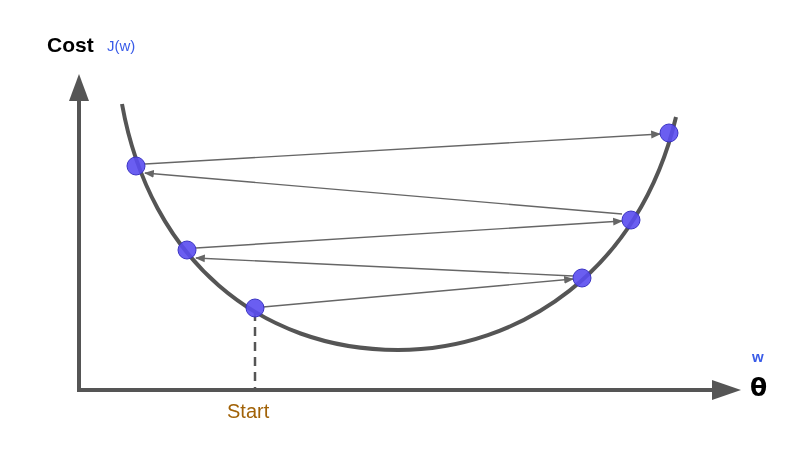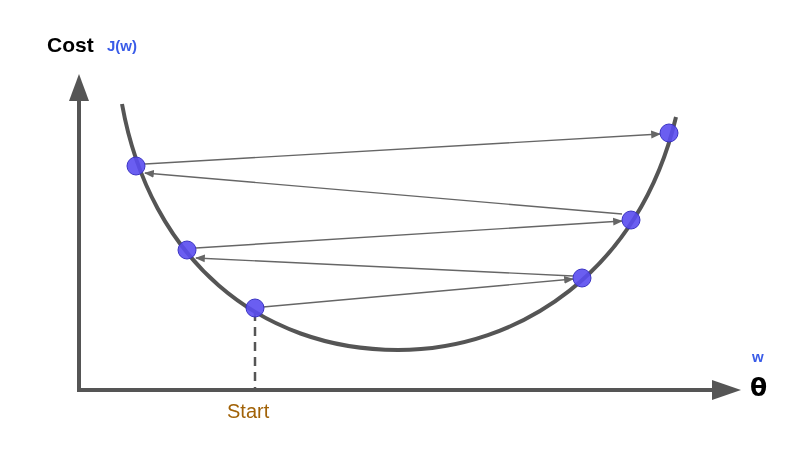--- a/index.html
+++ b/index.html
@@ -1,21 +1,21 @@
 <!DOCTYPE html>
 <html><head>
 <meta charset="utf-8">
 <style>
   html, body { margin: 0; padding: 0; background: #ffffff; }
   body { width: 800px; height: 459px; position: relative; overflow: hidden;
          font-family: "Liberation Sans", sans-serif; }
   #diagram { position: absolute; left: 0; top: 0; }
   .lbl { position: absolute; white-space: nowrap; }
   .cost { left: 47px; top: 33px; font-size: 21px; font-weight: bold; color: #000; }
-  .jw { left: 107px; top: 37px; font-size: 15px; font-weight: bold; color: #3a5ce8; }
+  .jw { left: 107px; top: 37px; font-size: 15px; font-weight: normal; color: #3a5ce8; }
   .wsub { left: 752px; top: 348px; font-size: 15px; font-weight: bold; color: #3a5ce8; }
   .theta { left: 750px; top: 373px; font-size: 25px; font-weight: bold; color: #000;
            font-family: "DejaVu Sans", sans-serif; }
   .start { left: 227px; top: 400px; font-size: 20px; color: #a16207; }
 </style>
 </head>
 <body>
 
 <svg id="diagram" width="800" height="459" viewBox="0 0 800 459" xmlns="http://www.w3.org/2000/svg">
   <defs>

